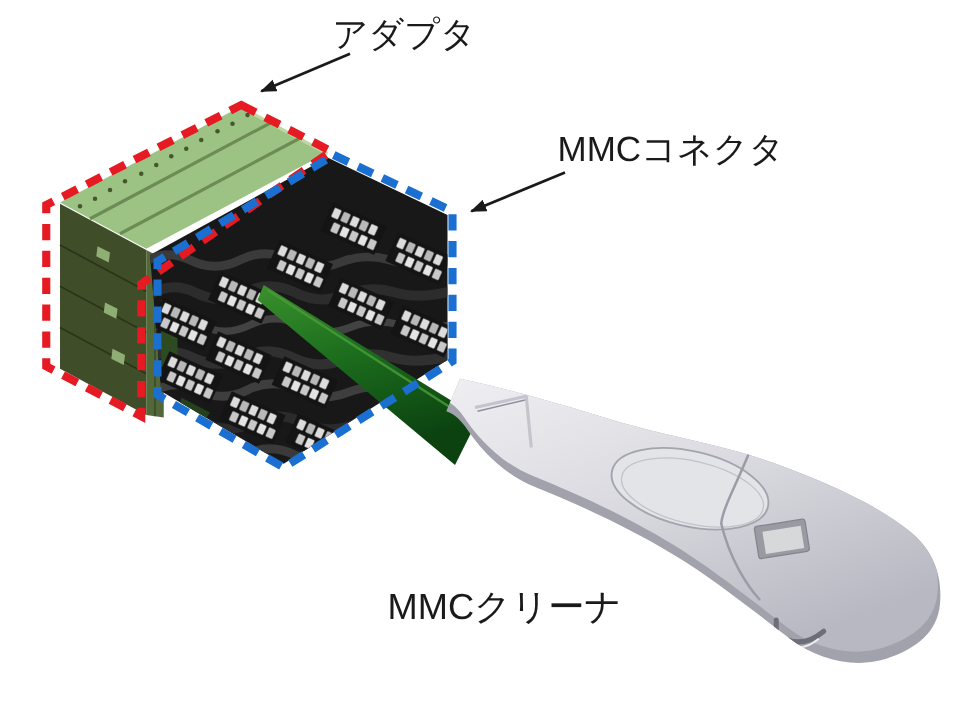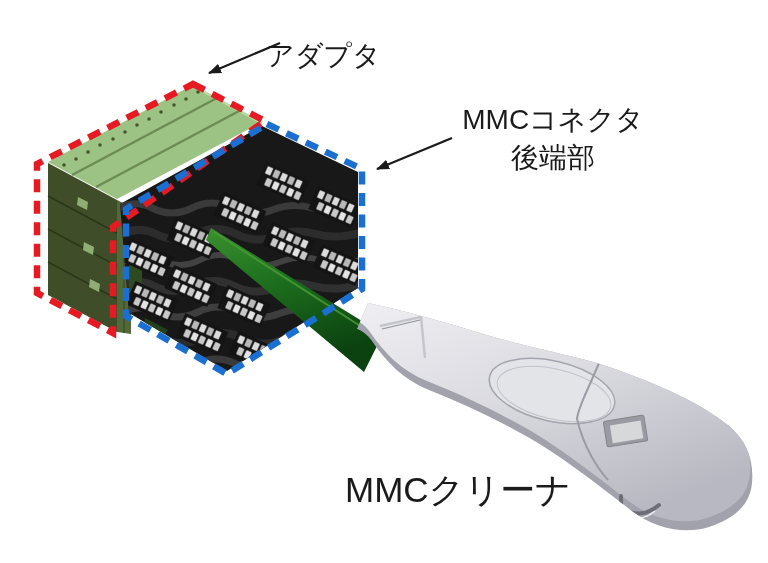--- a/index.html
+++ b/index.html
@@ -10,24 +10,24 @@
     overflow:hidden;
     font-family:"Liberation Sans","DejaVu Sans",sans-serif;
   }
   #stage svg{position:absolute;left:0;top:0;}
   .lbl{
     position:absolute;
     color:#1a1a1a;
     white-space:nowrap;
     line-height:1.0;
   }
-  .lbl-adapter1{left:266px;top:14px;font-size:28px;margin-top:28px;}
+  .lbl-adapter1{left:266px;top:14px;font-size:28px;}
   .lbl-adapter2{left:288px;top:51px;font-size:28px;}
-  .lbl-connector{left:446px;top:101px;width:214px;text-align:center;font-size:28px;line-height:38px;}
-  .lbl-cleaner{left:310px;top:472px;font-size:35px;margin-left:35px;}
+  .lbl-connector{left:446px;top:101px;width:214px;text-align:left;font-size:28px;line-height:38px;}
+  .lbl-cleaner{left:310px;top:472px;font-size:29px;}
 </style>
 </head>
 <body>
 
 <div id="stage">
 
   <svg width="768" height="563" viewBox="0 0 768 563">
     <defs>
       <linearGradient id="wandGrad" x1="0" y1="0" x2="0.35" y2="1">
         <stop offset="0" stop-color="#3a912d"></stop>
@@ -165,16 +165,15 @@
 
     <g stroke="#1a1a1a">
       <line x1="280" y1="43" x2="209" y2="73" stroke-width="2.2" marker-end="url(#ah)"></line>
       <line x1="452" y1="138" x2="377" y2="169" stroke-width="2.2" marker-end="url(#ah)"></line>
     </g>
   </svg>
 
   <div class="lbl lbl-adapter1">アダプタ</div>
   <div class="lbl lbl-connector">
     <div>MMCコネクタ</div>
-    <div>後端部</div>
   </div>
   <div class="lbl lbl-cleaner">MMCクリーナ</div>
 </div>
 
 </body></html>

